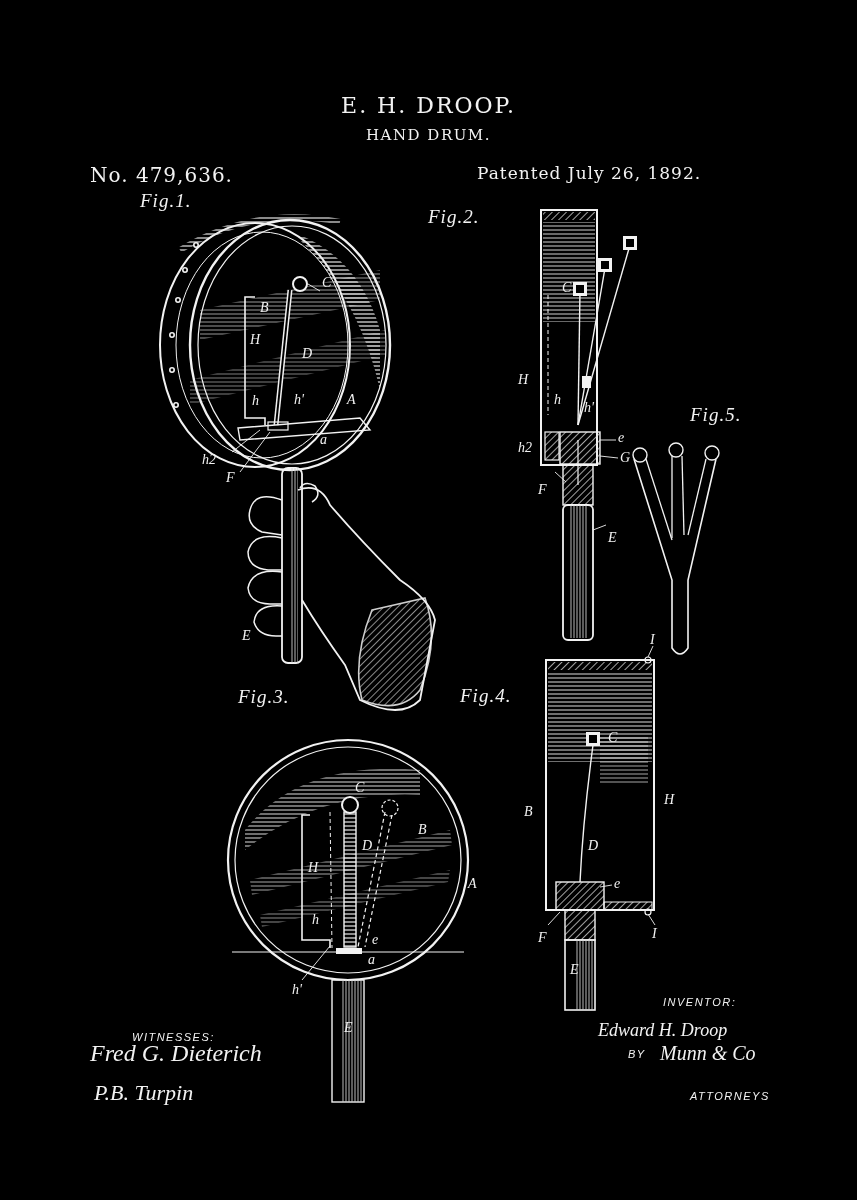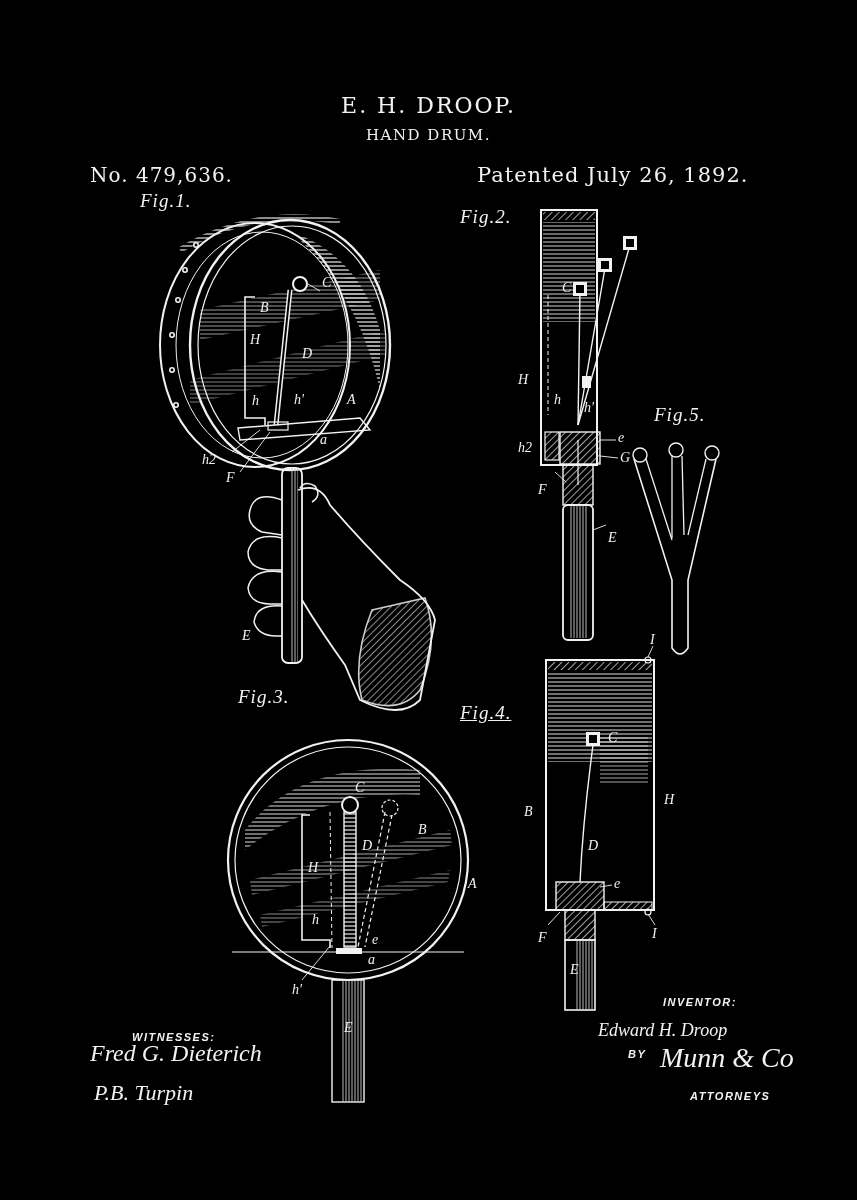--- a/index.html
+++ b/index.html
@@ -1,24 +1,24 @@
 <!DOCTYPE html>
 <html><head>
 <meta charset="utf-8">
 <style>
   html, body { margin: 0; padding: 0; background: #000; }
   body { width: 857px; height: 1200px; position: relative; overflow: hidden; color: #f2f2f2; }
   .abs { position: absolute; }
   .serif { font-family: "DejaVu Serif", "Liberation Serif", serif; }
   .script { font-family: "Liberation Serif", "DejaVu Serif", serif; font-style: italic; }
-  .sans { font-family: "Liberation Sans", "DejaVu Sans", sans-serif; font-weight: bold; }
+  .sans { font-family: "Liberation Sans", "DejaVu Sans", sans-serif; }
   #inventor-name-title { left: 0; width: 857px; top: 93px; text-align: center; font-size: 22px; letter-spacing: 2px; }
   #invention-title { left: 0; width: 857px; top: 126px; text-align: center; font-size: 15px; letter-spacing: 1.5px; }
   #patent-number { left: 90px; top: 163px; font-size: 20px; letter-spacing: 1px; }
-  #patent-date { left: 477px; top: 163px; font-size: 21px; letter-spacing: 1px; text-align: right; }
+  #patent-date { left: 477px; top: 163px; font-size: 17px; letter-spacing: 1px; text-align: right; }
   .fig-label { font-size: 19px; letter-spacing: 1px; }
   .ref { font-size: 14px; }
   .small-caps { font-size: 11px; letter-spacing: 1.5px; font-style: italic; }
   .sig { font-size: 24px; }
   svg.drawing { position: absolute; left: 0; top: 0; }
 </style>
 </head>
 <body>
 
 <div id="inventor-name-title" class="abs serif">E. H. DROOP.</div>
@@ -173,24 +173,24 @@
     <circle cx="648" cy="660" r="3" stroke-width="1.2"></circle>
     <circle cx="648" cy="912" r="3" stroke-width="1.2"></circle>
     <line x1="648" y1="914" x2="655" y2="925" stroke-width="0.9"></line>
     <line x1="648" y1="657" x2="653" y2="646" stroke-width="0.9"></line>
     <line x1="600" y1="887" x2="612" y2="885" stroke-width="0.9"></line>
     <line x1="560" y1="912" x2="548" y2="925" stroke-width="0.9"></line>
   </g>
 </svg>
 
 <div class="abs script fig-label" style="left:140px; top:190px;">Fig.1.</div>
-<div class="abs script fig-label" style="left:460px; top:206px;">Fig.2.</div>
+<div class="abs script fig-label" style="left:428px; top:206px;">Fig.2.</div>
 <div class="abs script fig-label" style="left:238px; top:686px;">Fig.3.</div>
-<div class="abs script fig-label" style="left:460px; top:702px;text-decoration:underline;">Fig.4.</div>
-<div class="abs script fig-label" style="left:654px; top:404px;font-style:italic;">Fig.5.</div>
+<div class="abs script fig-label" style="left:460px; top:685px;">Fig.4.</div>
+<div class="abs script fig-label" style="left:690px; top:404px;font-style:italic;">Fig.5.</div>
 
 <div class="abs script ref" style="left:322px; top:275px;">C</div>
 <div class="abs script ref" style="left:260px; top:300px;">B</div>
 <div class="abs script ref" style="left:250px; top:332px;">H</div>
 <div class="abs script ref" style="left:302px; top:346px;">D</div>
 <div class="abs script ref" style="left:252px; top:393px;">h</div>
 <div class="abs script ref" style="left:294px; top:392px;">h'</div>
 <div class="abs script ref" style="left:347px; top:392px;">A</div>
 <div class="abs script ref" style="left:320px; top:432px;">a</div>
 <div class="abs script ref" style="left:202px; top:452px;">h2</div>
@@ -228,14 +228,14 @@
 <div class="abs script ref" style="left:652px; top:926px;">I</div>
 <div class="abs script ref" style="left:570px; top:962px;">E</div>
 
 <div class="abs sans small-caps" style="left:132px; top:1031px;">WITNESSES:</div>
 <div class="abs script sig" style="left:90px; top:1040px;">Fred G. Dieterich</div>
 <div class="abs script sig" style="left:94px; top:1080px; font-size:22px;">P.B. Turpin</div>
 
 <div class="abs sans small-caps" style="left:663px; top:996px;">INVENTOR:</div>
 <div class="abs script" style="left:598px; top:1020px; font-size:18px;">Edward H. Droop</div>
 <div class="abs sans small-caps" style="left:628px; top:1048px;">BY</div>
-<div class="abs script" style="left:660px; top:1042px; font-size:28px;">Munn &amp; Co</div>
+<div class="abs script" style="left:660px; top:1042px; font-size:20px;">Munn &amp; Co</div>
 <div class="abs sans small-caps" style="left:664px; top:1090px;margin-left:26px;">ATTORNEYS</div>
 
 </body></html>

